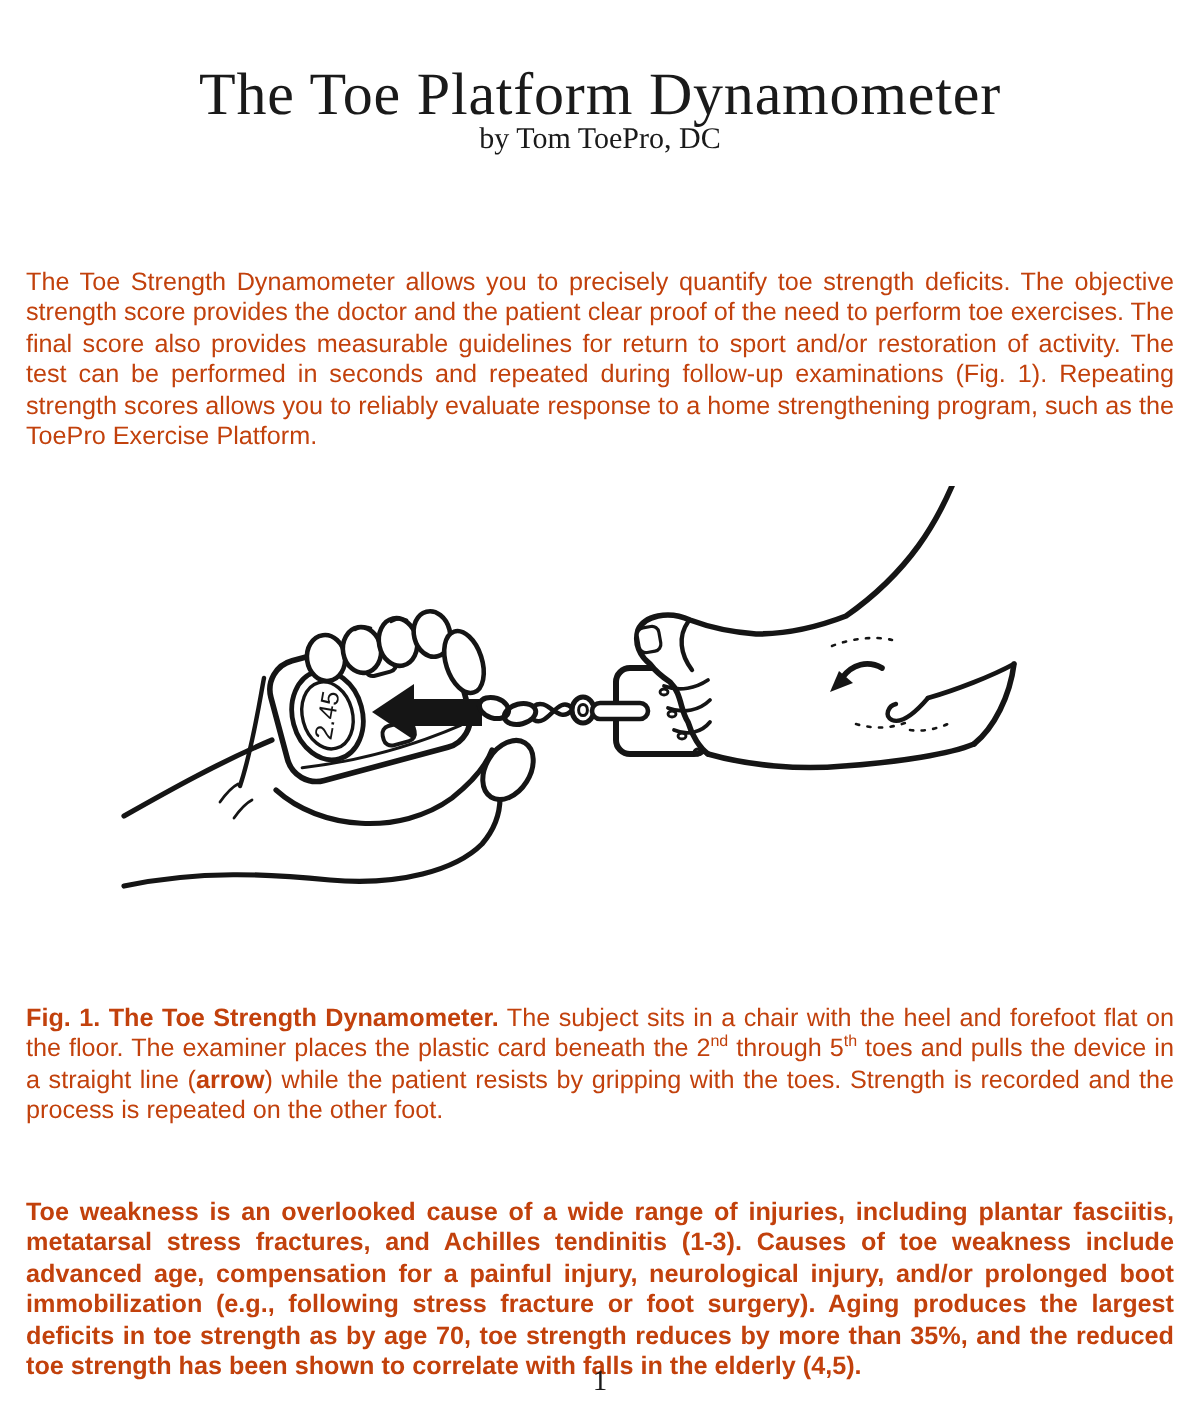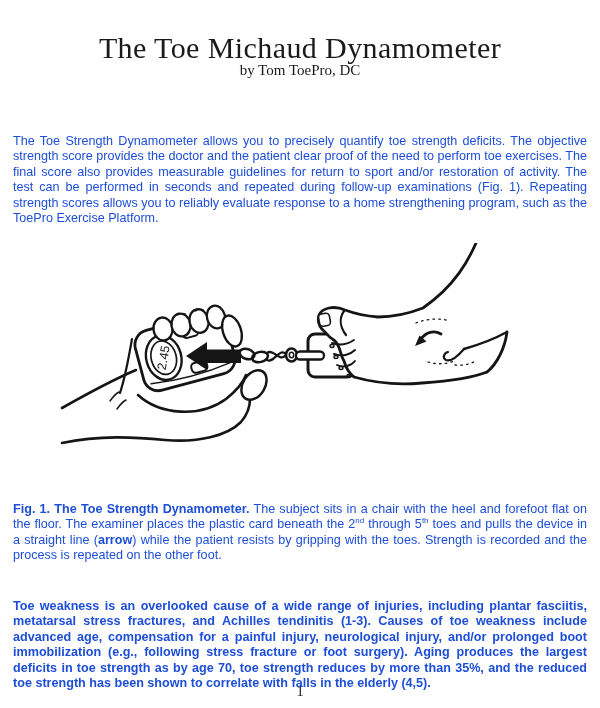--- a/index.html
+++ b/index.html
@@ -13,42 +13,42 @@
     position:absolute;top:10px;left:0;right:0;text-align:center;
     font-family:"Liberation Serif",serif;font-size:30px;font-weight:normal;
     letter-spacing:.4px;line-height:36px;
   }
   .byline{
     position:absolute;top:61px;left:0;right:0;text-align:center;
     font-family:"Liberation Serif",serif;font-size:15px;line-height:18px;
   }
   .para{
     position:absolute;left:13px;right:13px;
-    font-size:12.6px;line-height:15.55px;text-align:justify;color:#1d4ed8;
+    font-size:12.6px;line-height:15.55px;text-align:justify;color:#c2410c;
   }
   #intro-paragraph{top:121px;}
   #figure-caption{top:489px;}
   #body-paragraph{top:586px;font-weight:bold;}
   #figure-caption b{font-weight:bold;margin-top:35px;}
   #figure-caption sup{font-size:8px;line-height:0;vertical-align:super;}
   .figure-wrap{
     position:absolute;top:243px;left:60px;width:490px;height:215px;
   }
   .figure-wrap svg{display:block;width:100%;height:100%;}
   .page-number{
     position:absolute;top:683px;left:0;right:0;text-align:center;
     font-family:"Liberation Serif",serif;font-size:14.5px;
   }
 </style>
 </head>
 <body>
 
 <div class="page">
 
-  <h1 class="title">The Toe Michaud Dynamometer</h1>
+  <h1 class="title">The Toe Platform Dynamometer</h1>
 
   <div class="byline">by Tom ToePro, DC</div>
 
   <p class="para" id="intro-paragraph">The Toe Strength Dynamometer allows you to precisely quantify toe strength deficits. The objective strength score provides the doctor and the patient clear proof of the need to perform toe exercises. The final score also provides measurable guidelines for return to sport and/or restoration of activity. The test can be performed in seconds and repeated during follow-up examinations (Fig. 1). Repeating strength scores allows you to reliably evaluate response to a home strengthening program, such as the ToePro Exercise Platform.</p>
 
   <figure class="figure-wrap" style="margin:0;">
     <svg viewBox="0 0 490 215" xmlns="http://www.w3.org/2000/svg" stroke="#151515" fill="none" stroke-linecap="round" stroke-linejoin="round">
 
       <g>
         <path d="M2,165 C25,152 50,138 76,127" stroke-width="2.6"></path>

